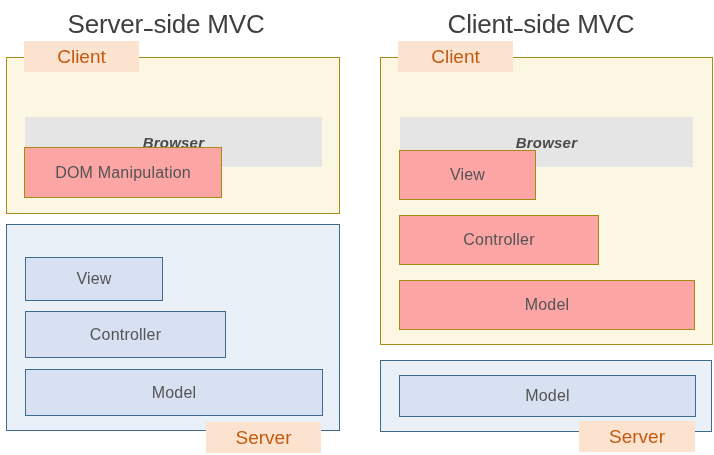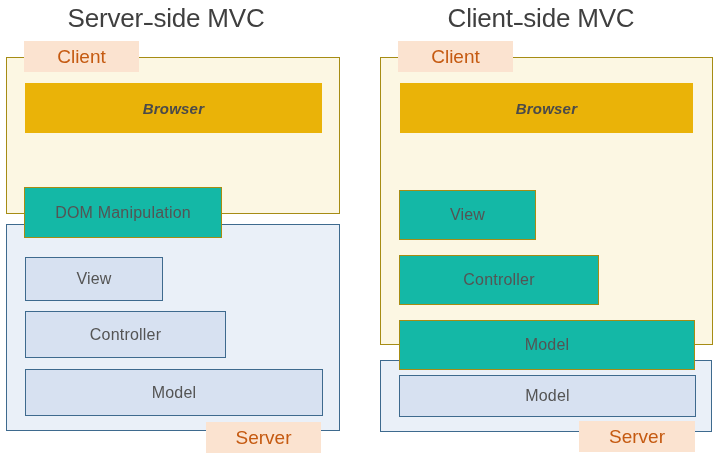--- a/index.html
+++ b/index.html
@@ -14,21 +14,21 @@
     position: relative;
     overflow: hidden;
   }
   .abs { position: absolute; box-sizing: border-box; }
 
   
   .diagram-title {
     font-size: 26px;
     color: #3f3f3f;
     text-align: center;
-    line-height: 30px;
+    line-height: 42px;
     top: 3px;
     letter-spacing: -0.2px;
     white-space: nowrap;
   }
   .title-left  { left: 6px;   width: 320px; }
   .title-right { left: 380px; width: 322px; text-align: center; }
   .title-dash {
     position: relative;
     top: 0.14em;
     display: inline-block;
@@ -72,30 +72,30 @@
     font-size: 16px;
     letter-spacing: 0.2px;
     color: #545454;
     text-align: center;
     z-index: 2;
     display: flex;
     align-items: center;
     justify-content: center;
   }
   .comp-green {
-    background: #eab308;
+    background: #e5e5e5;
     color: #4a4a4a;
     font-weight: bold;
     font-style: italic;
     font-size: 15px;
+    margin-top: 34px;
   }
   .comp-yellow {
-    background: #14b8a6;
+    background: #fca5a5;
     border: 1.5px solid #a68c14;
-    margin-top: 40px;
   }
   .comp-blue {
     background: #d7e1f1;
     border: 1.5px solid #3e6a8e;
   }
 
   .browser-left      { left: 25px;  top: 83px;  width: 297px; height: 50px; }
   .dom-box-left      { left: 24px;  top: 147px; width: 198px; height: 51px; }
   .view-left         { left: 25px;  top: 257px; width: 138px; height: 44px; }
   .controller-left   { left: 25px;  top: 311px; width: 201px; height: 47px; }

